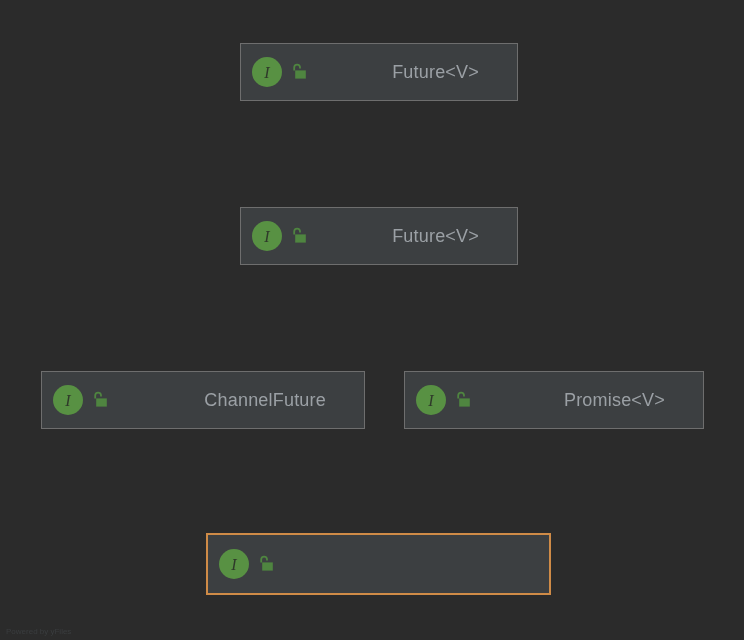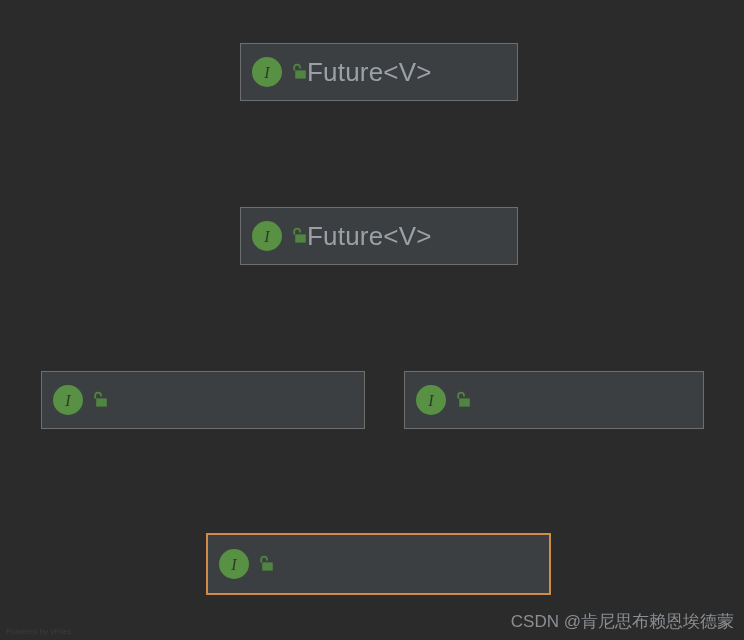--- a/index.html
+++ b/index.html
@@ -56,23 +56,23 @@
   .iface-icon svg { display: block; }
   .lock-icon {
     width: 17px;
     height: 18px;
     margin-left: 8px;
     flex: 0 0 auto;
   }
   .lock-icon svg { display: block; }
   .node-label {
     flex: 1 1 auto;
-    text-align: left;
+    text-align: right;
     color: #9ba0a5;
-    font-size: 26px;
+    font-size: 18px;
     letter-spacing: 0.2px;
     padding-right: 38px;
     white-space: nowrap;
     overflow: hidden;
   }
   .uml-node.highlighted .node-label {
     color: #a9b7c6;
   }
   #watermark-csdn {
     position: absolute;
@@ -160,50 +160,51 @@
           <text x="15" y="21" text-anchor="middle" font-family="Liberation Serif, serif" font-size="16" font-style="italic" fill="#2f3a2a">I</text>
         </svg>
       </span>
       <span class="lock-icon">
         <svg width="17" height="18" viewBox="0 0 17 18">
           <path d="M4.2 7.5 V4.6 A2.9 2.9 0 0 1 10 4.6 V5.4" stroke="#4f8540" stroke-width="1.8" fill="none"></path>
           <rect x="5.2" y="7.4" width="10.6" height="8.2" fill="#4f8540"></rect>
         </svg>
       </span>
     </span>
+    <span class="node-label">ChannelFuture</span>
   </div>
 
   <div class="uml-node" style="left:404px; top:371px; width:300px; height:58px;">
     <span class="node-icons">
       <span class="iface-icon">
         <svg width="30" height="30" viewBox="0 0 30 30">
           <text x="15" y="21" text-anchor="middle" font-family="Liberation Serif, serif" font-size="16" font-style="italic" fill="#2f3a2a">I</text>
         </svg>
       </span>
       <span class="lock-icon">
         <svg width="17" height="18" viewBox="0 0 17 18">
           <path d="M4.2 7.5 V4.6 A2.9 2.9 0 0 1 10 4.6 V5.4" stroke="#4f8540" stroke-width="1.8" fill="none"></path>
           <rect x="5.2" y="7.4" width="10.6" height="8.2" fill="#4f8540"></rect>
         </svg>
       </span>
     </span>
+    <span class="node-label">Promise&lt;V&gt;</span>
   </div>
 
   <div class="uml-node highlighted" style="left:206px; top:533px; width:345px; height:62px;">
     <span class="node-icons">
       <span class="iface-icon">
         <svg width="30" height="30" viewBox="0 0 30 30">
           <text x="15" y="21" text-anchor="middle" font-family="Liberation Serif, serif" font-size="16" font-style="italic" fill="#2f3a2a">I</text>
         </svg>
       </span>
       <span class="lock-icon">
         <svg width="17" height="18" viewBox="0 0 17 18">
           <path d="M4.2 7.5 V4.6 A2.9 2.9 0 0 1 10 4.6 V5.4" stroke="#4f8540" stroke-width="1.8" fill="none"></path>
           <rect x="5.2" y="7.4" width="10.6" height="8.2" fill="#4f8540"></rect>
         </svg>
       </span>
     </span>
   </div>
 
-  <div id="watermark-csdn">CSDN @肯尼思布赖恩埃德蒙</div>
   <div id="watermark-yfiles">Powered by yFiles</div>
 
 </div>
 
 </body></html>

